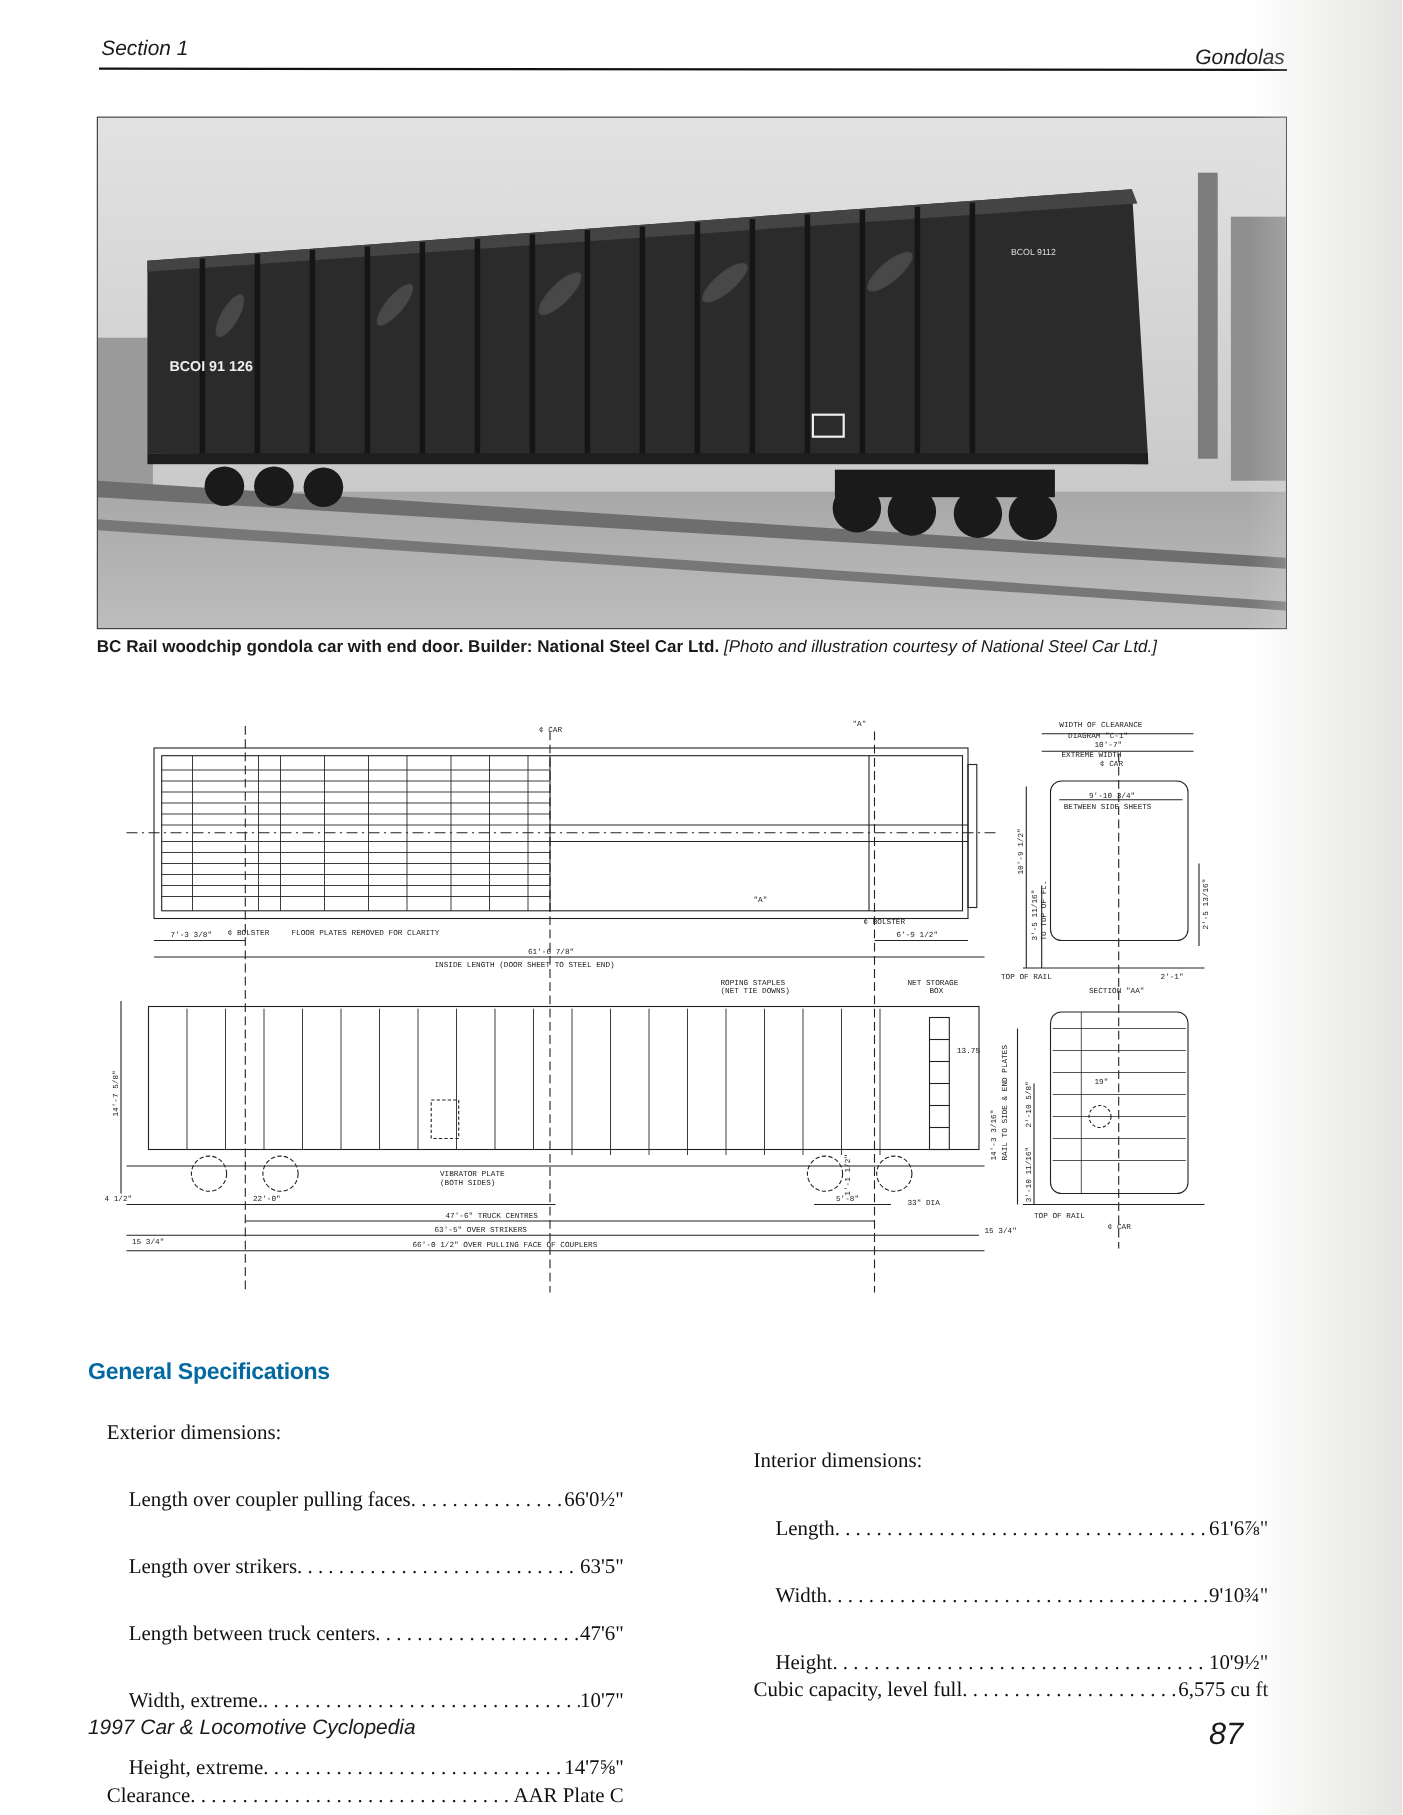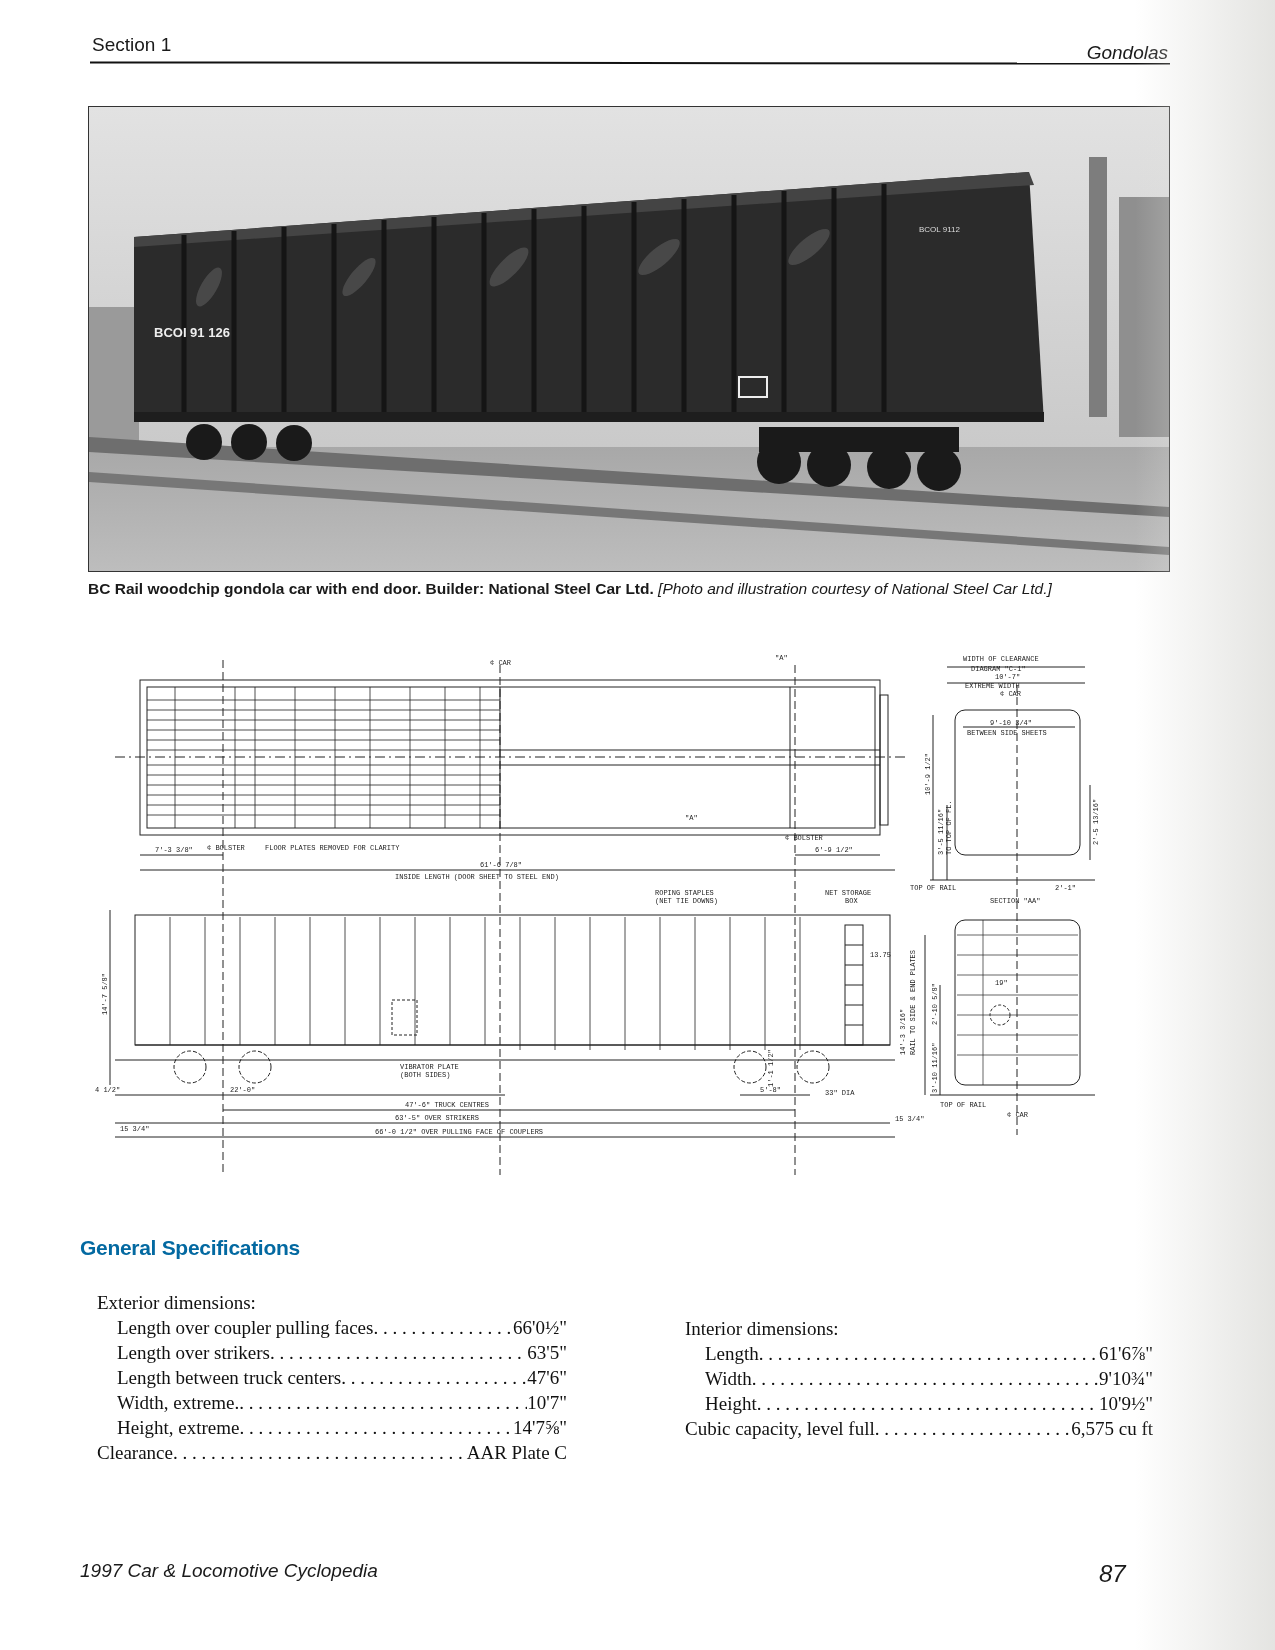--- a/index.html
+++ b/index.html
@@ -1,38 +1,38 @@
 <!DOCTYPE html>
 <html><head>
 <meta charset="utf-8">
 <style>
   html, body { margin:0; padding:0; background:#ffffff; }
   body { width:1275px; height:1650px; position:relative; overflow:hidden; font-family:"Liberation Sans", sans-serif; color:#1a1a1a; }
   .page-shade { position:absolute; right:0; top:0; width:140px; height:1650px; background:linear-gradient(to right, rgba(255,255,255,0), rgba(225,225,222,0.9)); pointer-events:none; }
-  .hdr-left { position:absolute; left:92px; top:34px; font-size:19px; }
+  .hdr-left { position:absolute; left:92px; top:34px; font-style:italic; font-size:19px; }
   .hdr-right { position:absolute; right:107px; top:42px; font-style:italic; font-size:19px; }
   .hdr-rule { position:absolute; left:90px; top:62px; width:1080px; height:2px; background:#111; transform:rotate(0.06deg); }
   .photo { position:absolute; left:88px; top:106px; width:1080px; height:464px; border:1px solid #333; overflow:hidden; background:linear-gradient(#dcdcdc 0%, #cfcfcf 60%, #a9a9a9 61%, #b4b4b4 100%); }
   .photo svg { display:block; }
   .caption { position:absolute; left:88px; top:580px; font-size:15.5px; white-space:nowrap; }
   .caption b { font-weight:bold;text-align:right; }
   .caption i { font-style:italic; font-weight:normal; }
   .drawing { position:absolute; left:95px; top:655px; width:1080px; height:540px; }
   .drawing text { font-family:"Liberation Mono", monospace; font-size:7px; fill:#222; }
   .specs-title { position:absolute; left:80px; top:1236px; font-size:21px; font-weight:bold; letter-spacing:-0.3px; color:#0369a1; }
   .spec-col { position:absolute; font-family:"Liberation Serif", serif; font-size:19px; color:#111; }
   .spec-col .group { margin:0; line-height:25px; }
   .spec-row { display:flex; line-height:25px; white-space:nowrap; overflow:hidden; }
   .spec-row .lbl { flex:0 0 auto; }
   .spec-row .dots { flex:1 1 auto; overflow:hidden; letter-spacing:3px; }
   .spec-row .dots::before { content:". . . . . . . . . . . . . . . . . . . . . . . . . . . . . . . . . . . . . . . . . . . . . . . . . . . . . . . . . . . . . . . ."; letter-spacing:0; }
   .spec-row .val { flex:0 0 auto; }
-  .indent { padding-left:20px; }
+  .indent { padding-left:20px;margin-top:36px; }
   .footer-left { position:absolute; left:80px; top:1560px; font-style:italic; font-size:19px; }
-  .footer-right { position:absolute; left:1099px; top:1560px; font-style:italic; font-size:24px; }
+  .footer-right { position:absolute; left:1099px; top:1560px; font-style:italic; font-size:28px; }
 </style>
 </head>
 <body>
 
 <div class="hdr-left">Section 1</div>
 <div class="hdr-right">Gondolas</div>
 <div class="hdr-rule"></div>
 
 <div class="photo">
   <svg width="1080" height="464" viewBox="0 0 1080 464">

